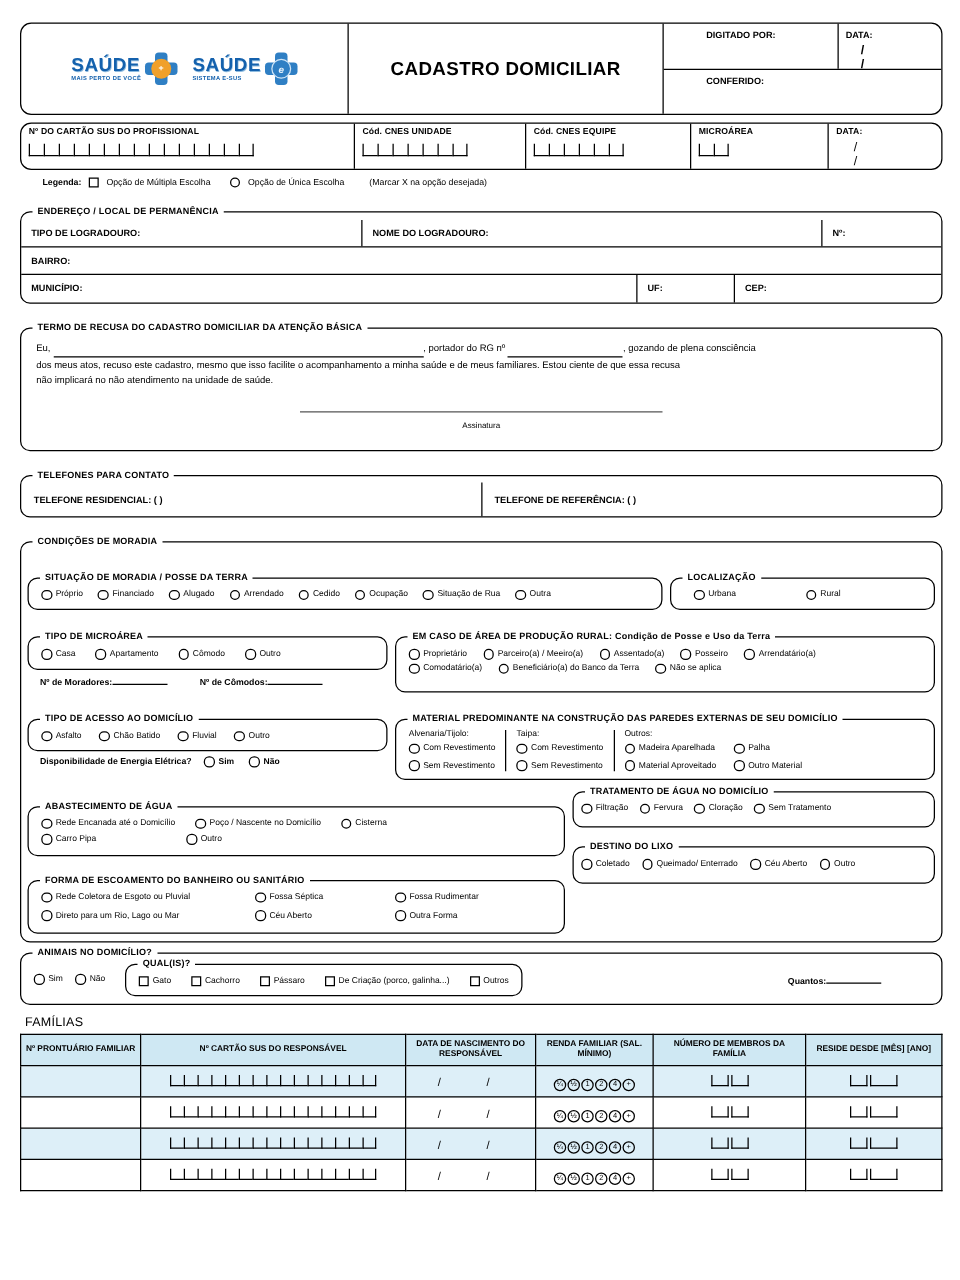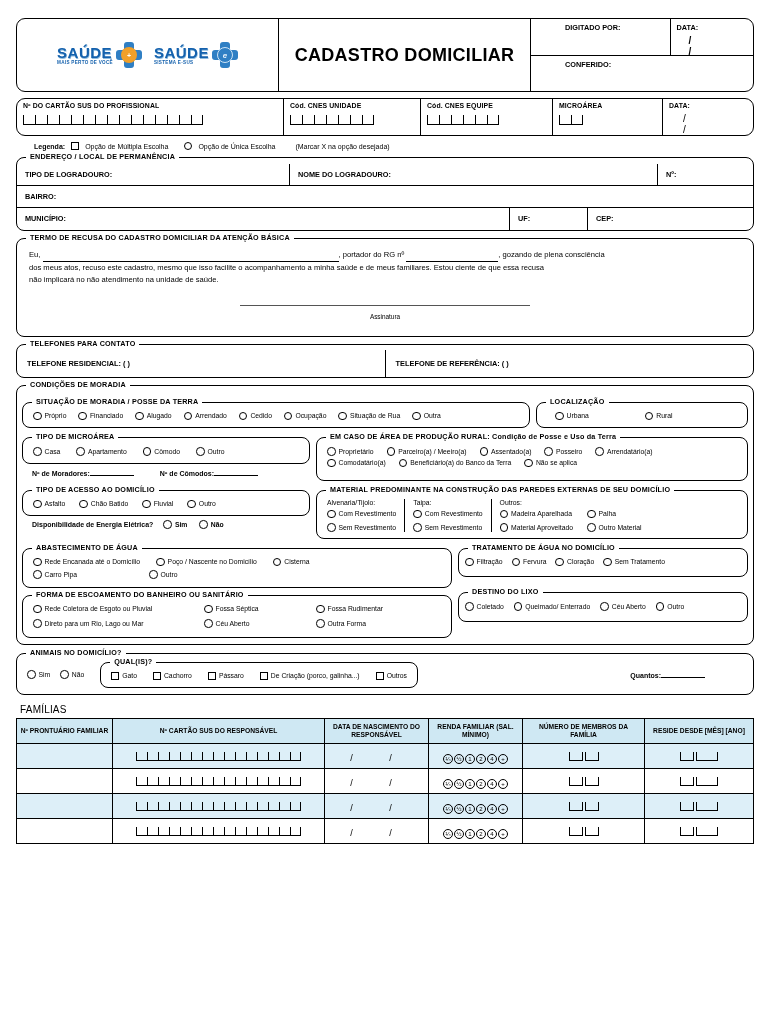--- a/index.html
+++ b/index.html
@@ -13,34 +13,34 @@
     color: #000;
     position: relative;
     overflow: hidden;
   }
   .page { position: relative; width: 768px; height: 1024px; padding: 18px 14px 0 16px; }
 
   
   .rbox { border: 1.4px solid #000; border-radius: 9px; position: relative; }
   .fieldset {
     border: 1.3px solid #000; border-radius: 8px;
-    position: relative; margin-top: 7px;
+    position: relative; margin-top: 19px;
   }
   .legendtxt {
     position: absolute; top: -6px; left: 9px;
     background: #fff; padding: 0 4px;
     font-size: 7.2px; font-weight: bold; letter-spacing: .2px;
     white-space: nowrap;
   }
 
   
   .header { display: flex; height: 74px; }
   .hd-logos { width: 262px; border-right: 1.4px solid #000; display: flex; align-items: center; justify-content: center; gap: 12px; }
   .hd-title { flex: 1; display: flex; align-items: center; justify-content: center; border-right: 1.4px solid #000; }
-  .hd-title span { font-size: 18px; font-weight: bold; letter-spacing: .3px; }
+  .hd-title span { font-size: 15px; font-weight: bold; letter-spacing: .3px; }
   .hd-right { width: 222px; display: flex; flex-direction: column; }
   .hd-rrow { flex: 1; display: flex; }
   .hd-rrow:first-child { border-bottom: 1.4px solid #000; }
   .hd-cell { flex: 1; padding: 4px 6px; font-size: 7.3px; font-weight: bold; position: relative; margin-left: 28px; }
   .hd-cell.bl { border-left: 1.4px solid #000; }
   .slashes { position: absolute; left: 18px; top: 16px; font-size: 10px; letter-spacing: 20px; }
 
   
   .logo { display: flex; align-items: center; gap: 3px; }
   .logo-txt { display: flex; flex-direction: column; line-height: 1; }

